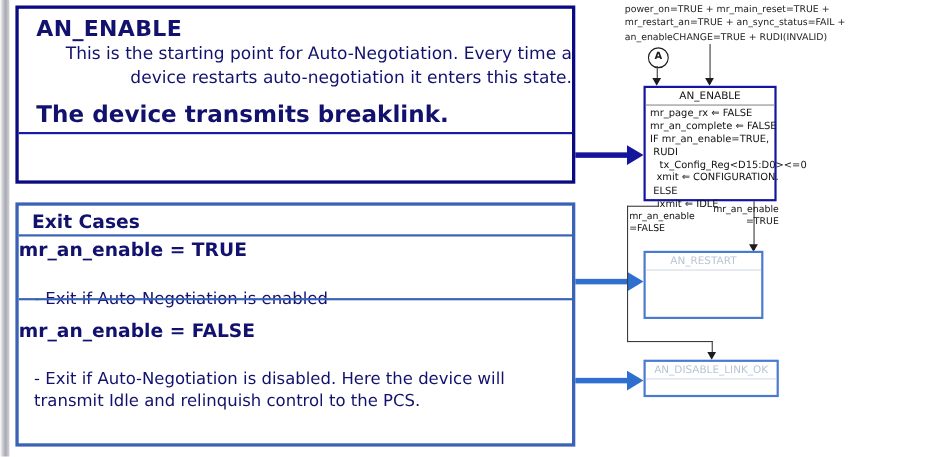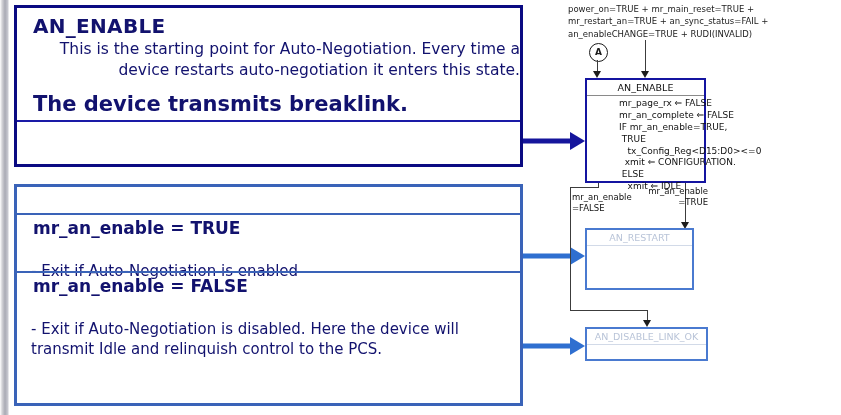--- a/index.html
+++ b/index.html
@@ -19,21 +19,21 @@
   .desc{font-size:15.5px;color:#12126e;line-height:1.36;margin-top:1px;text-align:right;}
   .hr-navy{position:absolute;left:0;right:0;height:0;border-top:2px solid #1a1aa6;}
   .card-enable .sec-bot{padding:11px 0 0 16px;}
   .bold-line{font-size:21px;font-weight:bold;color:#12126e;}
 
   
   .card-exit{position:absolute;left:14px;top:184px;width:509px;height:222px;
     border:3px solid #3a63b8;background:#ffffff;box-sizing:border-box;}
   .hr-blue{position:absolute;left:0;right:0;height:0;border-top:2px solid #3a63b8;}
   .exit-hd{padding:5px 0 0 12px;font-size:17px;font-weight:bold;color:#12126e;}
-  .case-title{font-size:17px;font-weight:bold;color:#12126e;padding-left:16px;}
+  .case-title{font-size:17px;font-weight:bold;color:#12126e;padding-left:0;}
   .case-body{font-size:15px;color:#12126e;padding-left:14px;line-height:1.33;margin-top:24px;}
 
   
   .arrow{position:absolute;}
   .arrow .shaft{position:absolute;left:0;top:50%;transform:translateY(-50%);height:5px;}
   .arrow .head{position:absolute;right:0;top:50%;transform:translateY(-50%);
     width:0;height:0;border-top:9px solid transparent;border-bottom:9px solid transparent;}
   .a-navy .shaft{background:#15159c;} .a-navy .head{border-left:15px solid #15159c;}
   .a-blue .shaft{background:#2f6fd0;} .a-blue .head{border-left:15px solid #2f6fd0;}
 
@@ -59,50 +59,51 @@
   .sbox.active .hd{color:#111111;}
   .sbox.active .bar{background:#8a8a8a;}
   .sbox.active .bd{color:#111111;}
 
   .sbox.ghost{border:2px solid #4a7ad0;}
   .sbox.ghost .hd{color:#b9c4d8;}
   .sbox.ghost .bar{background:#d2dae8;}
   .sbox.ghost .bd{color:#b9c4d8;}
 
   .elabel{position:absolute;font-size:8.5px;color:#111111;line-height:1.3;}
-  .nowrap{white-space:pre;margin-left:28px;}
+  .nowrap{white-space:pre;}
 </style>
 </head>
 <body>
 
 <div class="edge-strip"></div>
 
 <div class="card-enable">
   <div class="sec-top">
     <div class="ttl">AN_ENABLE</div>
     <div class="desc">This is the starting point for Auto-Negotiation. Every time a device restarts auto-negotiation it enters this state.</div>
   </div>
   <div class="hr-navy" style="top:112px"></div>
   <div class="sec-bot">
     <div class="bold-line">The device transmits breaklink.</div>
   </div>
 </div>
 
 <div class="card-exit">
+  <div class="exit-hd">Exit Cases</div>
 
   <div class="hr-blue" style="top:26px"></div>
 
   <div style="position:absolute;top:31px;left:0;right:0;">
     <div class="case-title">mr_an_enable = TRUE</div>
     <div class="case-body">- Exit if Auto-Negotiation is enabled</div>
   </div>
 
   <div class="hr-blue" style="top:84px"></div>
 
-  <div style="position:absolute;top:89px;left:0;right:0;">
+  <div style="position:absolute;top:104px;left:0;right:0;">
     <div class="case-title">mr_an_enable = FALSE</div>
     <div class="case-body">- Exit if Auto-Negotiation is disabled. Here the device will transmit Idle and relinquish control to the PCS.</div>
   </div>
 </div>
 
 <div class="arrow a-navy" style="left:523px;top:132px;width:62px;height:18px;">
   <div class="shaft" style="width:47px"></div>
   <div class="head"></div>
 </div>
 
@@ -125,21 +126,21 @@
 <div class="vline" style="left:645px;top:40px;height:36px"></div>
 <div class="tip-down" style="left:641px;top:71px"></div>
 
 <div class="sbox active" style="left:585px;top:78px;width:121px;height:105px;">
   <div class="hd">AN_ENABLE</div>
   <div class="bar"></div>
   <div class="bd">
     <div class="nowrap">mr_page_rx ⇐ FALSE</div>
     <div class="nowrap">mr_an_complete ⇐ FALSE</div>
     <div class="nowrap">IF mr_an_enable=TRUE,</div>
-    <div class="nowrap"> TRUE</div>
+    <div class="nowrap"> RUDI</div>
     <div class="nowrap">   tx_Config_Reg&lt;D15:D0&gt;&lt;=0</div>
     <div class="nowrap">  xmit ⇐ CONFIGURATION.</div>
     <div class="nowrap"> ELSE</div>
     <div class="nowrap">   xmit ⇐ IDLE</div>
   </div>
 </div>
 
 <div class="vline" style="left:685px;top:183px;height:44px"></div>
 <div class="tip-down" style="left:681px;top:222px"></div>
 <div class="elabel" style="left:628px;top:186px;text-align:right;width:80px">

